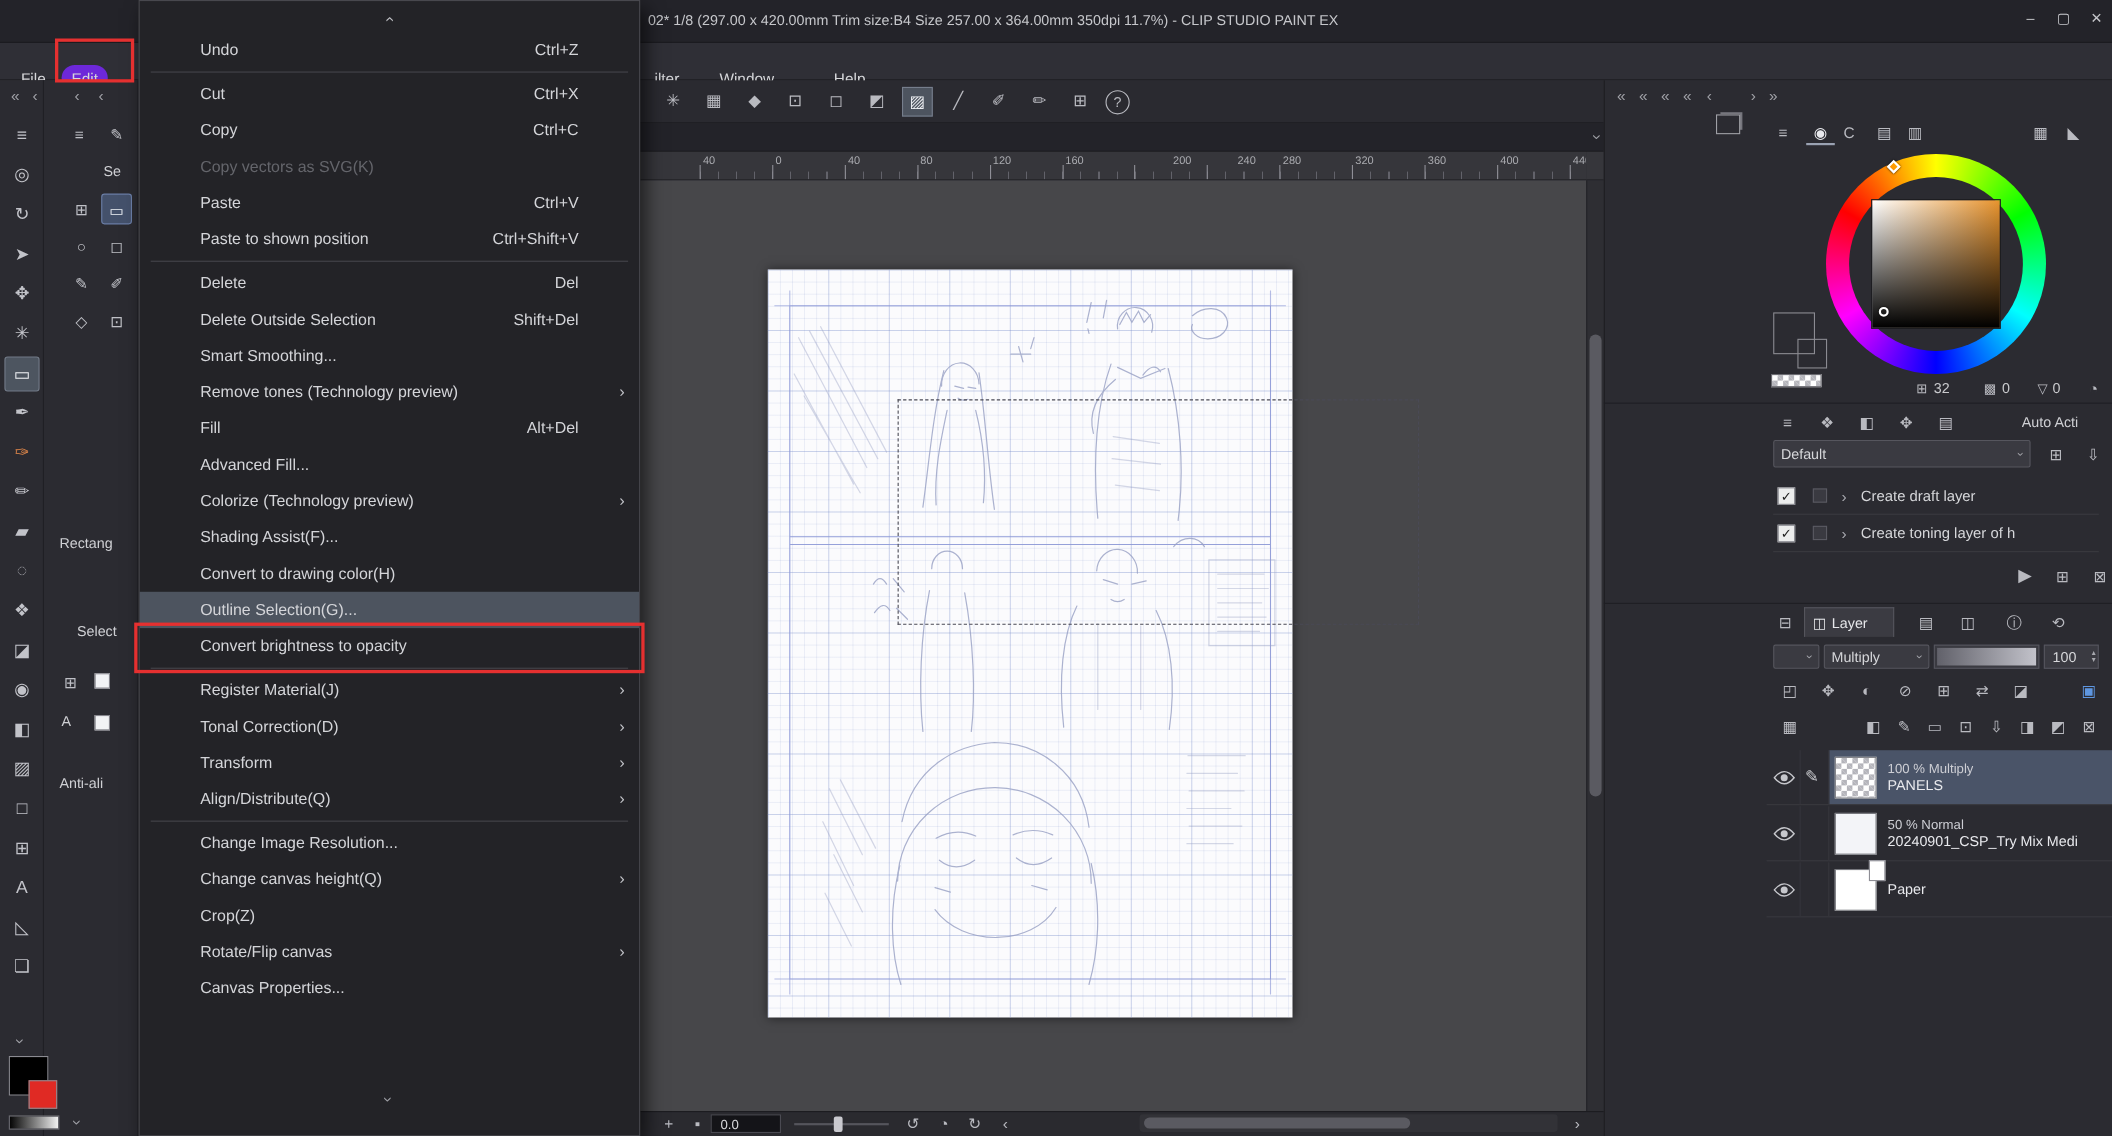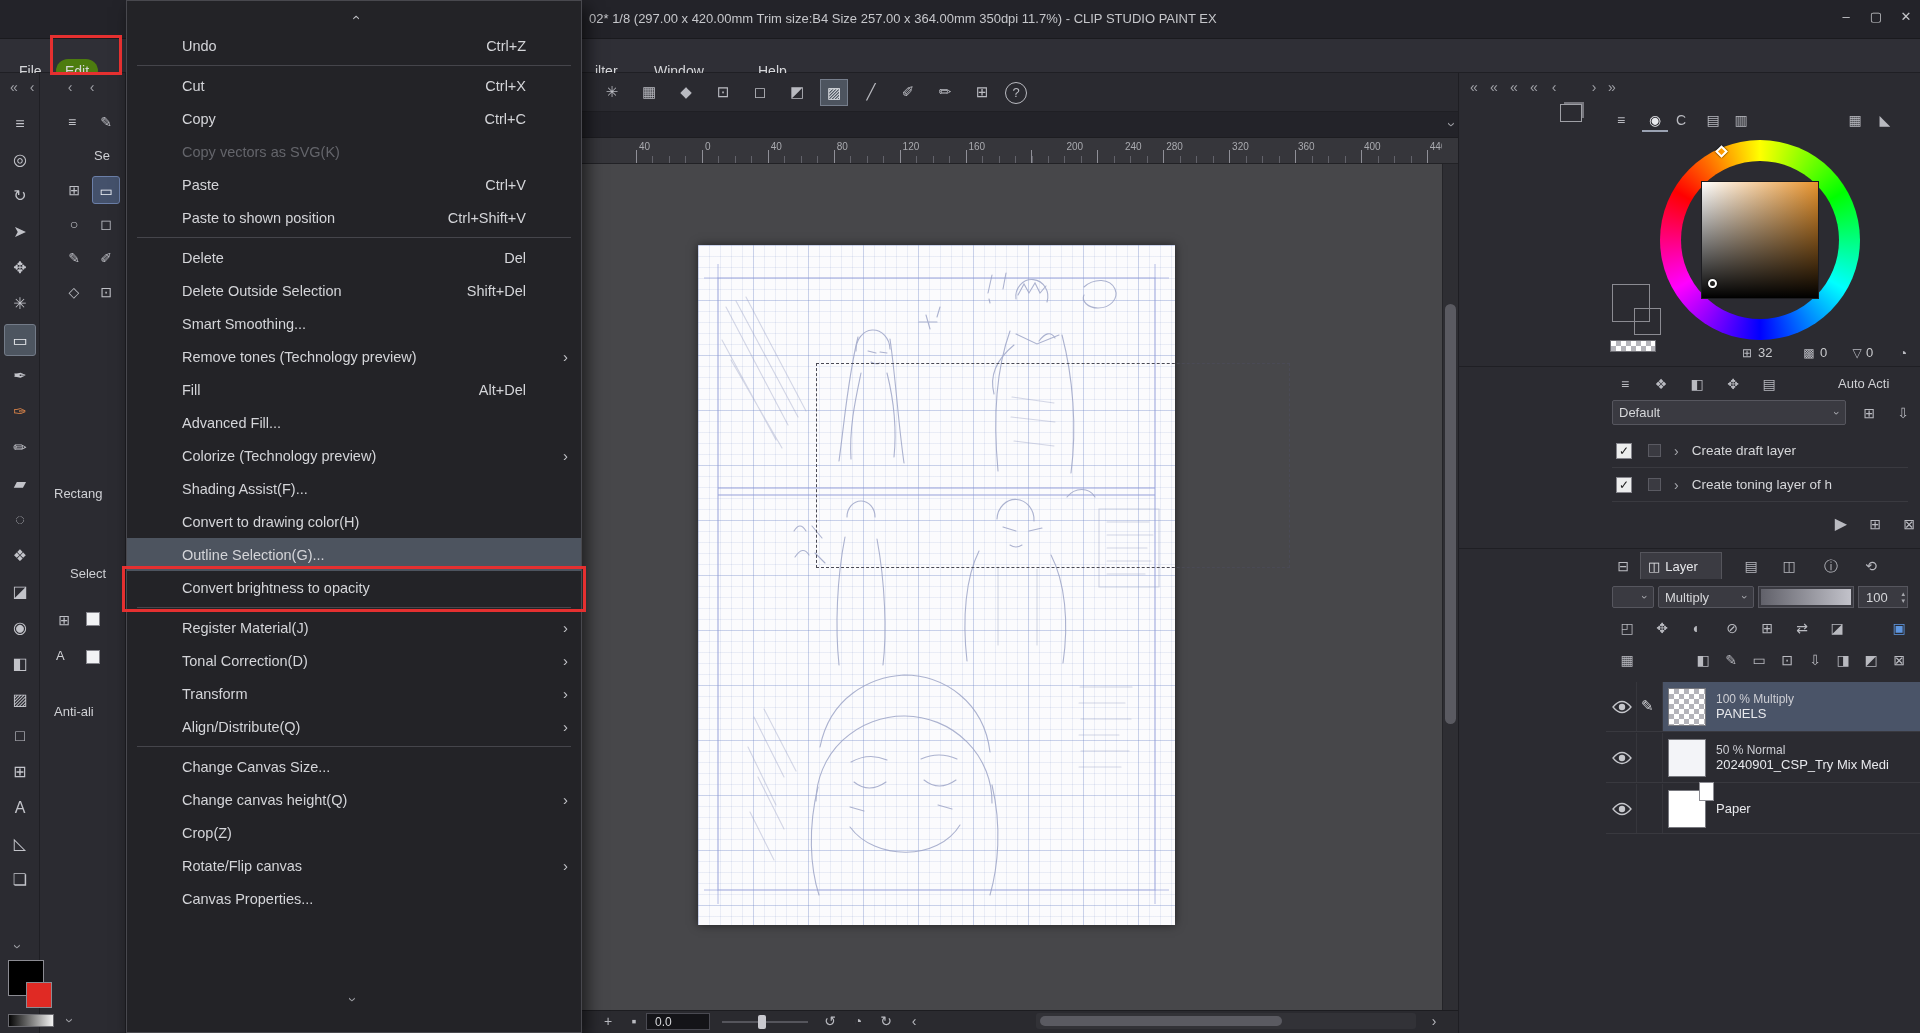--- a/index.html
+++ b/index.html
@@ -6,21 +6,21 @@
   html,body{width:1920px;height:1033px;overflow:hidden;background:#1d1d21}
   #app{position:relative;width:1920px;height:1033px;font-family:"Liberation Sans",sans-serif;
        color:#d4d5d9;font-size:14px;background:#2b2b31;user-select:none}
 
   
   #titlebar{position:absolute;left:0;top:0;width:1920px;height:39px;background:#232329;border-bottom:1px solid #1a1a1e}
   #title-text{position:absolute;left:589px;top:11px;font-size:13px;color:#c6c7cb;white-space:nowrap}
   .win-btn{position:absolute;top:4px;width:28px;height:26px;text-align:center;line-height:26px;font-size:13px;color:#c6c7cb}
   #menubar{position:absolute;left:0;top:39px;width:1920px;height:34px;background:#2f2f36;border-bottom:1px solid #1f1f24}
   .mb-item{position:absolute;top:20px;height:24px;line-height:24px;padding:0 9px;font-size:14px;color:#d6d7da}
-  .mb-item.active{background:#4d7c0f;border-radius:12px}
+  .mb-item.active{background:#6d28d9;border-radius:12px}
   #main-toolbar-bg{position:absolute;left:0;top:73px;width:1458px;height:39px;background:#2a2a30;border-bottom:1px solid #1f1f24}
   .tb-icon{position:absolute;width:28px;height:27px;text-align:center;line-height:26px;font-size:15px;color:#b9bac0}
   .tb-icon.selected{background:#4d545f;border:1px solid #767e8c;color:#eceef2}
   .tb-icon.circled{border:1.5px solid #b9bac0;border-radius:50%;width:22px;height:22px;line-height:20px;top:82px !important;font-size:13px}
 
   
   #leftstrip{position:absolute;left:0;top:73px;width:40px;height:960px;background:#2b2b31;border-right:1px solid #1f1f24}
   #subtoolcol{position:absolute;left:40px;top:73px;width:86px;height:960px;background:#2b2b31;border-right:1px solid #1f1f24}
   .nav-ch{position:absolute;font-size:14px;color:#9fa0a6;width:16px;text-align:center}
   .tool{position:absolute;left:4px;width:32px;height:32px;line-height:32px;text-align:center;font-size:16px;color:#c2c3c9;border-radius:3px}
@@ -391,21 +391,21 @@
         <div class="menu-item">
           <span class="mi-label">Transform</span>
           <span class="mi-sub">›</span>
         </div>
         <div class="menu-item">
           <span class="mi-label">Align/Distribute(Q)</span>
           <span class="mi-sub">›</span>
         </div>
         <div class="menu-sep"></div>
         <div class="menu-item">
-          <span class="mi-label">Change Canvas Size...</span>
+          <span class="mi-label">Change Image Resolution...</span>
         </div>
         <div class="menu-item">
           <span class="mi-label">Change canvas height(Q)</span>
           <span class="mi-sub">›</span>
         </div>
         <div class="menu-item">
           <span class="mi-label">Crop(Z)</span>
         </div>
         <div class="menu-item">
           <span class="mi-label">Rotate/Flip canvas</span>

